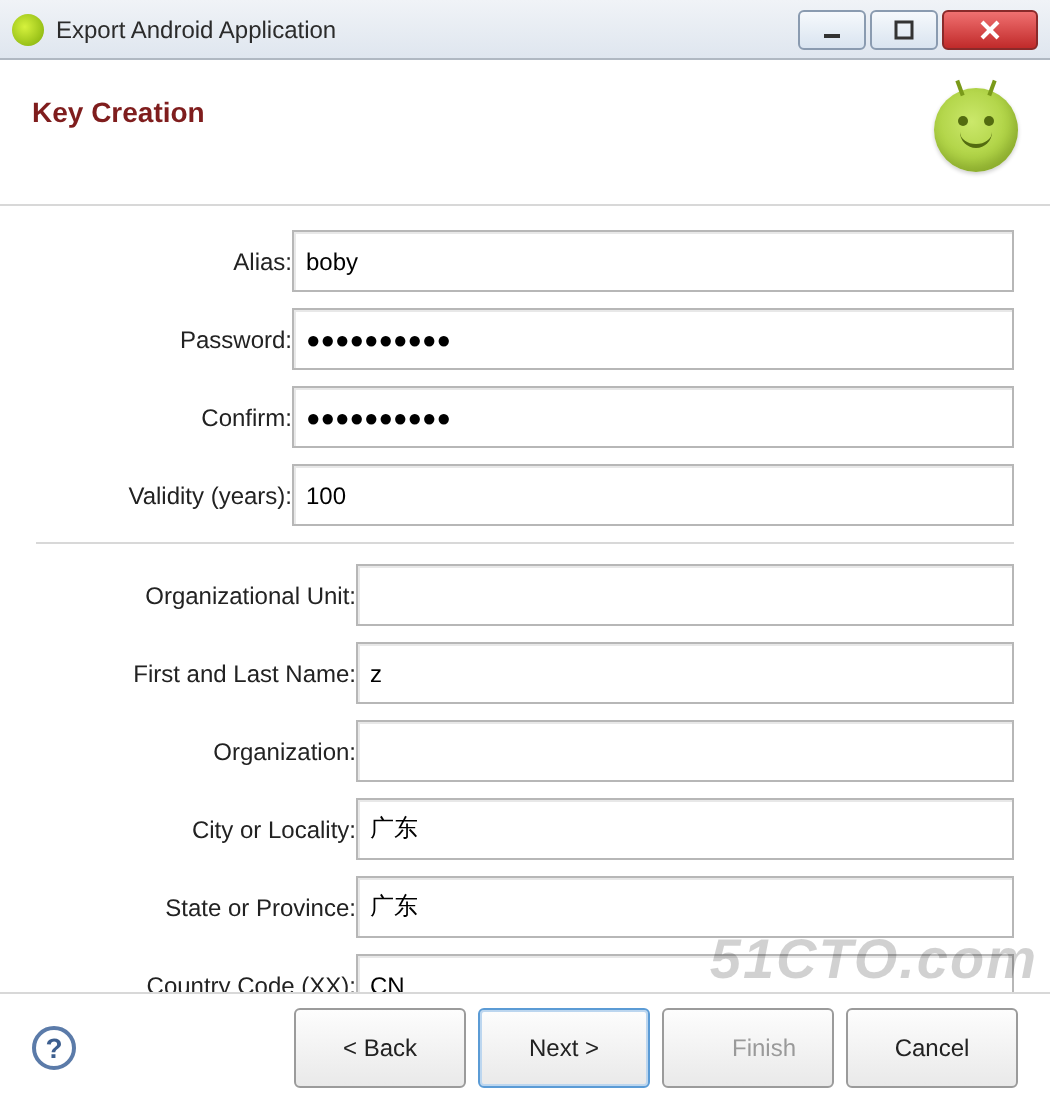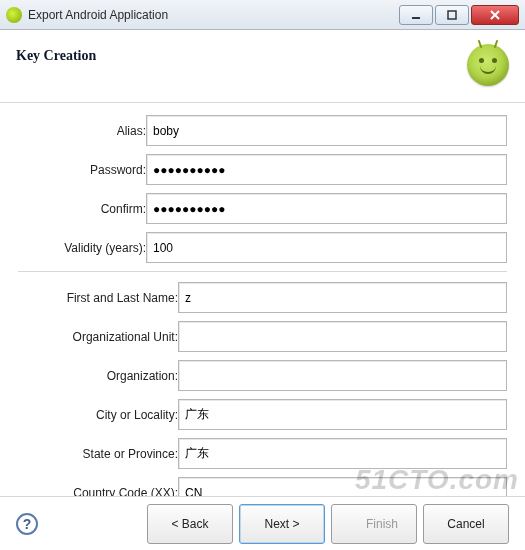--- a/index.html
+++ b/index.html
@@ -9,21 +9,21 @@
   .titlebar { height: 30px; background: linear-gradient(#f0f3f7,#dfe6ef); border-bottom: 1px solid #b0b8c2; display: flex; align-items: center; padding: 0 6px; }
   .titlebar .app-icon { width: 16px; height: 16px; border-radius: 50%; background: radial-gradient(circle at 40% 40%, #d6f23d, #7dab08); margin-right: 6px; }
   .titlebar .title { color: #2b2b2b; flex: 1; }
   .winbtns { display: flex; gap: 2px; }
   .winbtn { width: 34px; height: 20px; border: 1px solid #8a9bb0; border-radius: 3px; background: linear-gradient(#f6f9fc,#d9e4f0); display:flex; align-items:center; justify-content:center; font-size: 11px; color:#333;}
   .winbtn.close { background: linear-gradient(#f07070,#c02a2a); color:#fff; border-color:#8a2a2a; width:48px;}
   .winbtn svg { width:10px; height:10px; }
 
   
   .banner { padding: 14px 16px 16px 16px; border-bottom: 1px solid #d8d8d8; display:flex; align-items:flex-start; background:#fff; }
-  .banner h1 { font-size: 14px; font-weight: bold; color:#0f172a; flex:1; padding-top:4px;font-family:Liberation Serif, serif;}
+  .banner h1 { font-size: 14px; font-weight: bold; color:#7f1d1d; flex:1; padding-top:4px;}
   .banner .android-icon { width: 42px; height: 42px; border-radius: 50%; background: radial-gradient(circle at 45% 40%, #cbe86b, #97c024); box-shadow: inset -2px -4px 6px rgba(0,0,0,.15), 0 1px 2px rgba(0,0,0,.2); position: relative; }
   .banner .android-icon::before,
   .banner .android-icon::after { content:""; position:absolute; width:5px; height:5px; background:#536b10; border-radius:50%; top:14px; }
   .banner .android-icon::before { left:12px; }
   .banner .android-icon::after { right:12px; }
   .banner .android-icon .antenna { position:absolute; width:2px; height:8px; background:#7a9a1a; top:-4px; }
   .banner .android-icon .antenna.l { left:12px; transform:rotate(-20deg);}
   .banner .android-icon .antenna.r { right:12px; transform:rotate(20deg);}
   .banner .android-icon .smile { position:absolute; width:16px; height:8px; border:2px solid #536b10; border-top:none; border-left:none; border-right:none; border-radius:0 0 10px 10px; left:13px; top:22px;}
 
@@ -98,26 +98,26 @@
     <input type="text" value="●●●●●●●●●●" style="">
   </div>
   <div class="row">
     <label>Validity (years):</label>
     <input type="text" value="100" style="">
   </div>
 
   <div class="sep"></div>
 
   <div class="row wide">
+    <label>Organizational Unit:</label>
+    <input type="text" value="" style="">
+  </div>
+  <div class="row wide">
     <label>First and Last Name:</label>
     <input type="text" value="z" style="">
-  </div>
-  <div class="row wide">
-    <label>Organizational Unit:</label>
-    <input type="text" value="" style="">
   </div>
   <div class="row wide">
     <label>Organization:</label>
     <input type="text" value="" style="">
   </div>
   <div class="row wide">
     <label>City or Locality:</label>
     <input type="text" value="广东" style="">
   </div>
   <div class="row wide">

